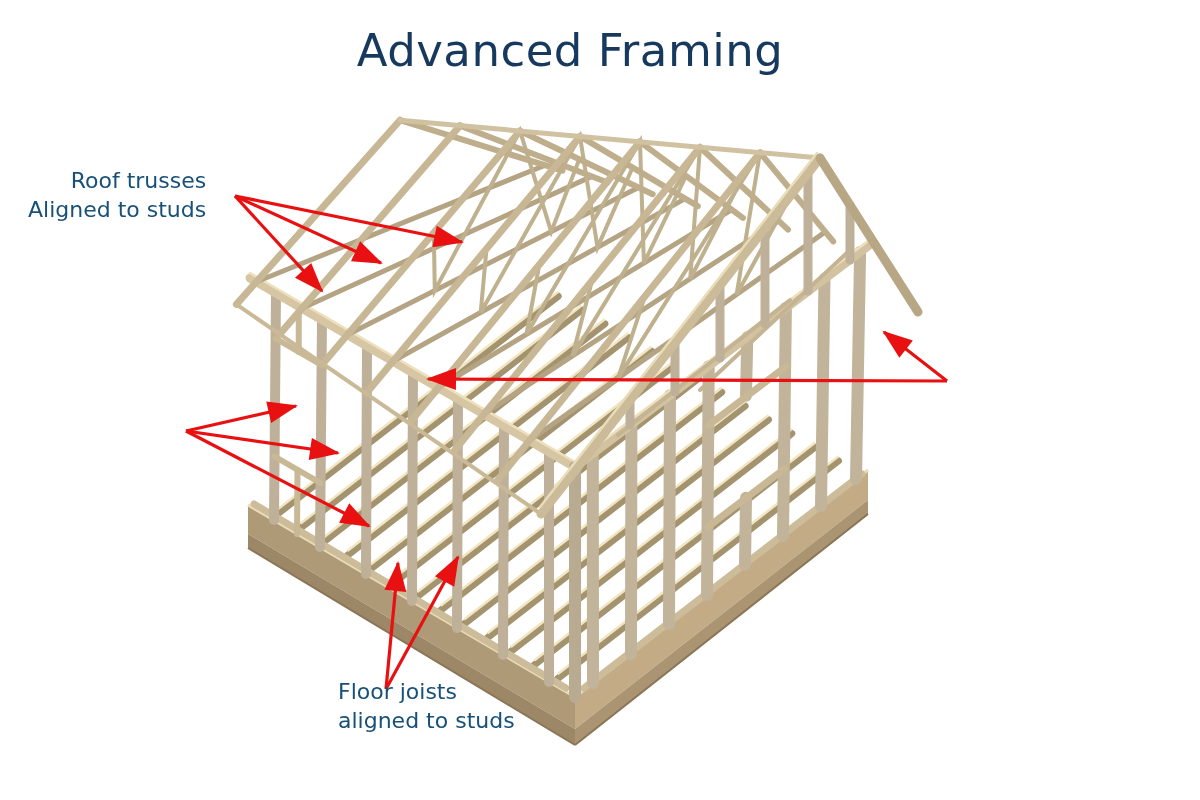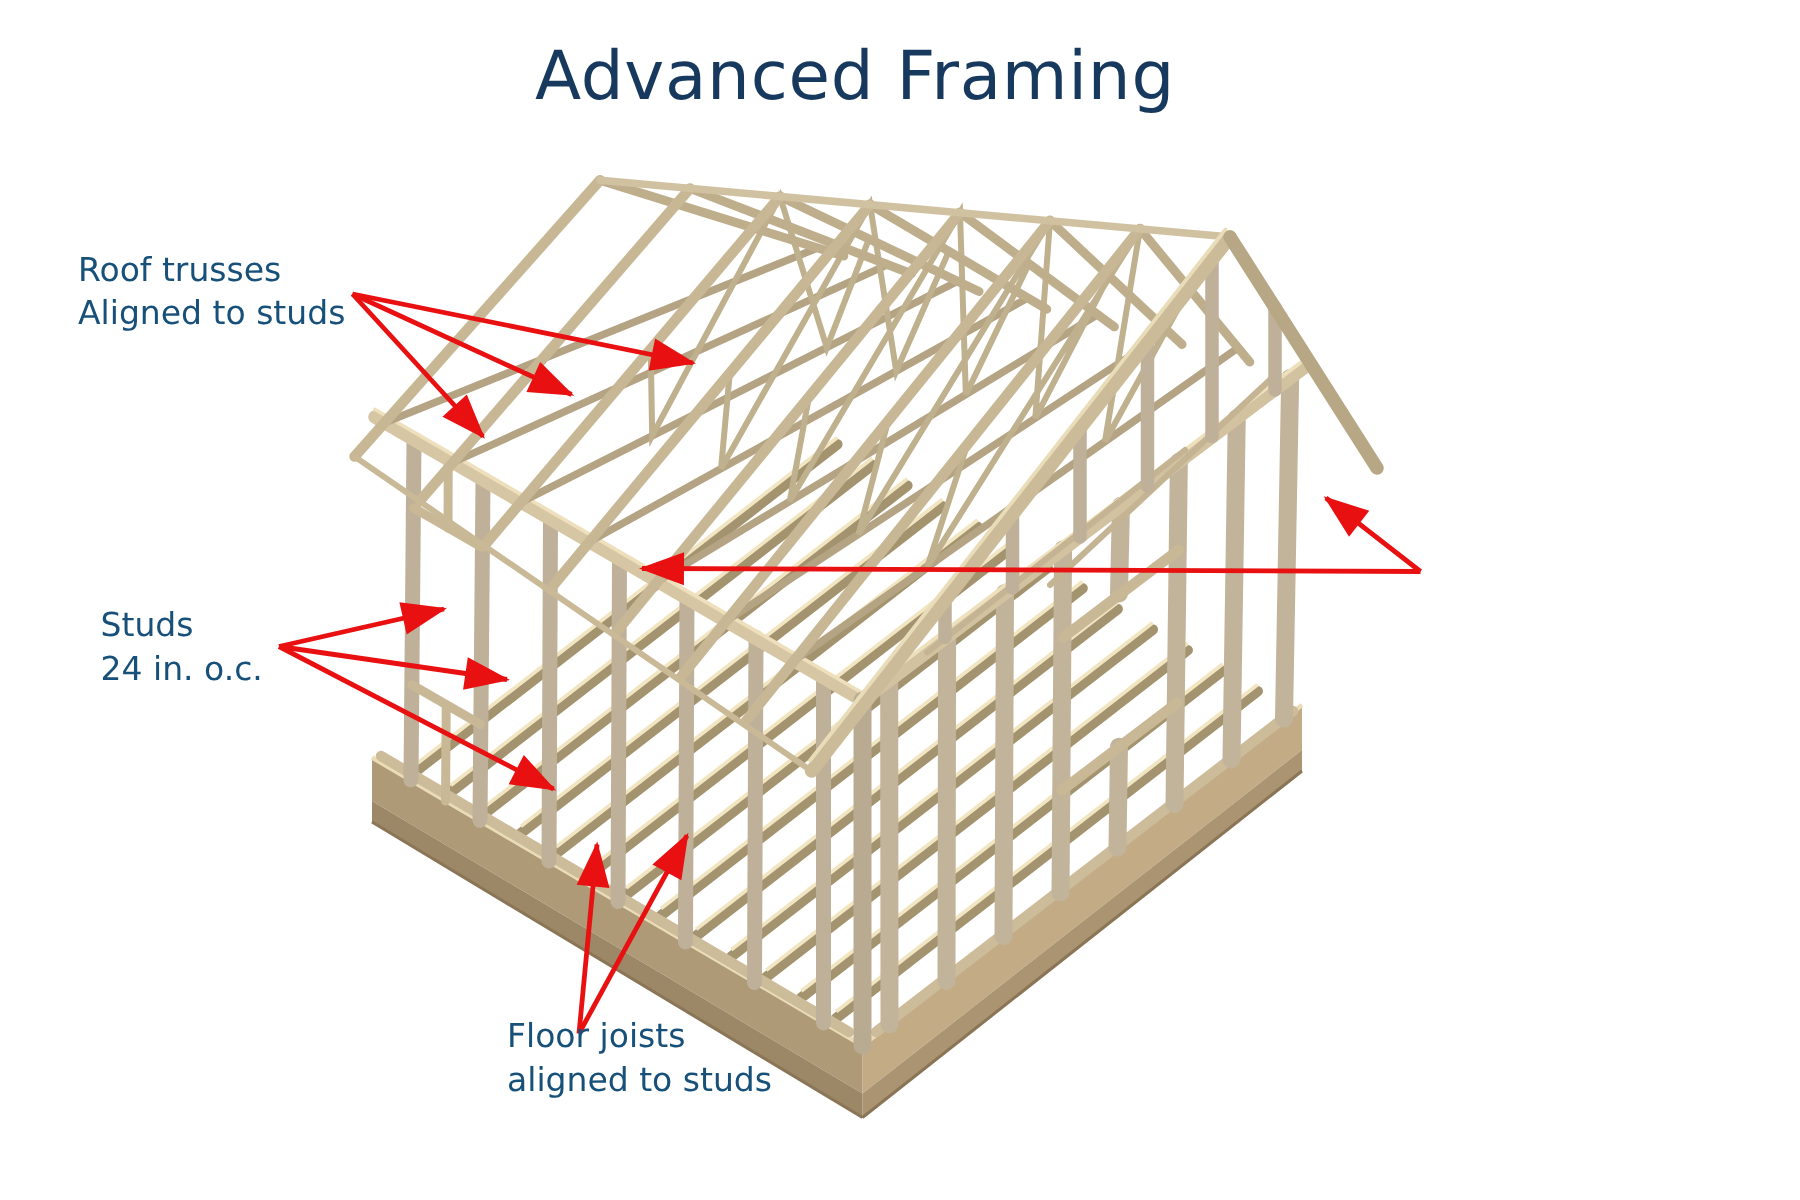--- a/index.html
+++ b/index.html
@@ -2,21 +2,21 @@
 <html><head>
 <meta charset="utf-8">
 <style>
   html,body{margin:0;padding:0;background:#ffffff;}
   #stage{position:relative;width:1020px;height:800px;background:#ffffff;overflow:hidden;
          font-family:"DejaVu Sans","Liberation Sans",sans-serif;}
   #scene{position:absolute;left:0;top:0;}
   .title{position:absolute;left:0;top:24px;width:1140px;text-align:center;
          font-size:45px;color:#17395e;letter-spacing:0.5px;}
   .label{position:absolute;font-size:22px;line-height:29px;color:#175079;white-space:pre-line;}
-  .lbl-roof{left:52px;top:166px;}
+  .lbl-roof{left:28px;top:166px;text-align:right;}
   .lbl-studs{left:67px;top:403px;}
   .lbl-stp{left:963px;top:366px;white-space:nowrap;}
   .lbl-floor{left:290px;top:677px;margin-left:48px;}
 </style>
 </head>
 <body>
 
 <div id="stage">
 
   <svg id="scene" width="1200" height="800" viewBox="0 0 1200 800" aria-hidden="true">
@@ -154,19 +154,17 @@
         <path d="M386,689 L458,557" marker-end="url(#ah)"></path>
       </g>
     </g>
   </svg>
 
   <div class="title">Advanced Framing</div>
 
   <div class="label lbl-roof">Roof trusses
 Aligned to studs</div>
 
-  <div class="label lbl-studs">Studs
-24 in. o.c.</div>
 
 
   <div class="label lbl-floor">Floor joists
 aligned to studs</div>
 </div>
 
 </body></html>

